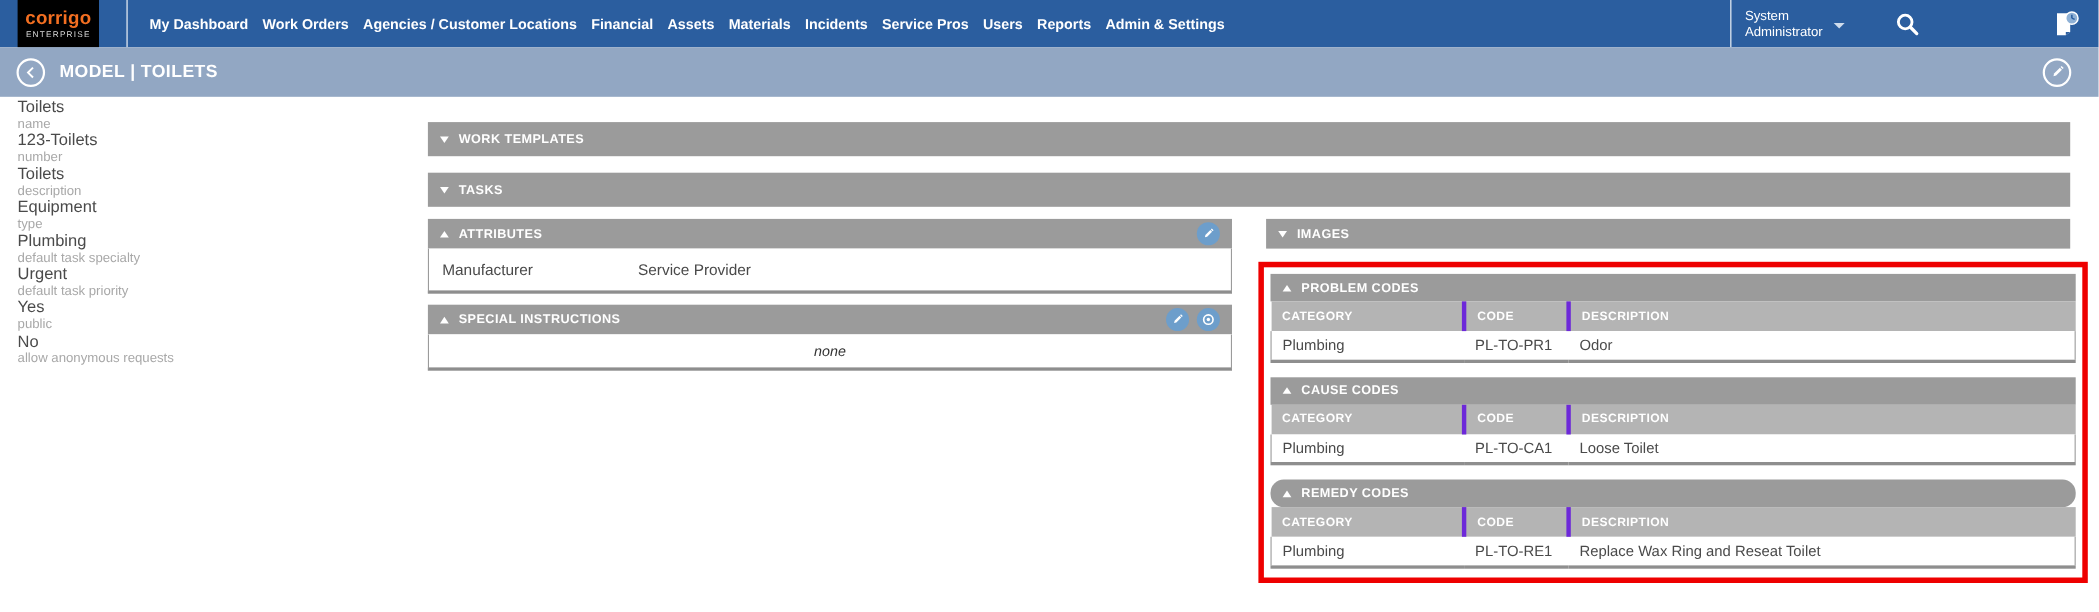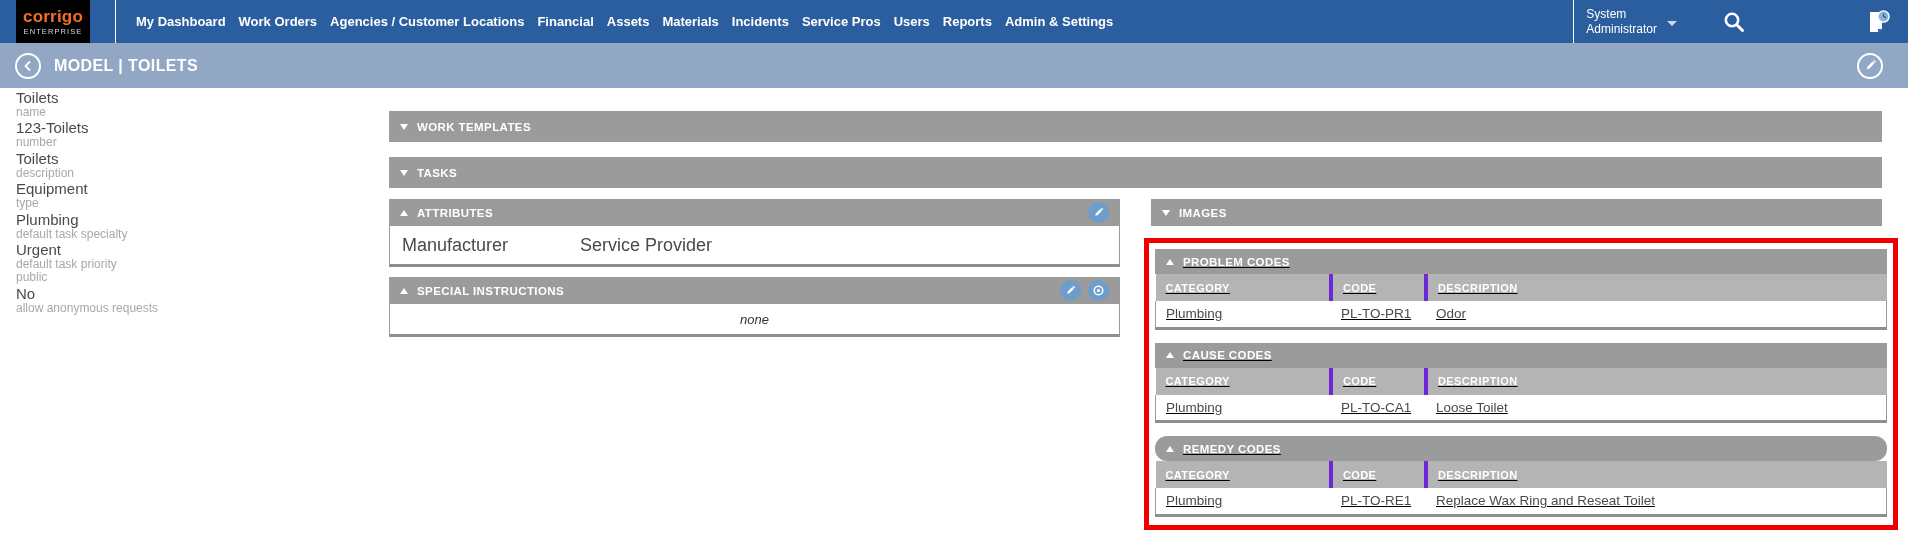--- a/index.html
+++ b/index.html
@@ -58,27 +58,27 @@
   .tri-up{border-left:4.5px solid transparent;border-right:4.5px solid transparent;border-bottom:6px solid #fff;}
   .bar-icons{margin-left:auto;display:flex;align-items:center;gap:7px;}
   .circle-icon{width:21px;height:21px;border-radius:50%;background:var(--icon-circle-blue);display:flex;align-items:center;justify-content:center;cursor:pointer;}
   .mb11{margin-bottom:11px;}
   .mb15{margin-bottom:15px;}
   .columns{display:flex;align-items:flex-start;gap:31px;}
   .col-left{width:731px;}
   .col-right{width:731px;}
 
   .panel-body{background:#fff;border:1px solid var(--border-gray);border-top:none;border-bottom:3px solid var(--dark-bottom);}
-  .attr-row{display:flex;align-items:center;height:38px;padding:0 12px;font-size:18px;color:var(--text-dark);}
+  .attr-row{display:flex;align-items:center;height:38px;padding:0 12px;font-size:14px;color:var(--text-dark);}
   .attr-name{width:178px;flex:0 0 auto;}
   .si-body{height:33px;display:flex;align-items:center;justify-content:center;font-size:13px;color:#333;font-style:italic;}
 
   
   .red-wrap{position:relative;margin-left:-7px;margin-right:-16px;border:5px solid var(--annotation-red);padding:6px 6px 8px 6px;margin-top:12px;}
-  .code-panel{margin-bottom:13px;text-decoration:underline;}
+  .code-panel{margin-bottom:13px;}
   .code-panel:last-child{margin-bottom:0;}
   .code-table{width:100%;border-collapse:collapse;table-layout:fixed;}
   .code-table thead th{background:var(--table-header-gray);color:#fff;font-weight:bold;font-size:11px;letter-spacing:.4px;text-align:left;height:27px;padding:0 10px;}
   .code-table thead th + th{border-left:4px solid #6d28d9;}
   .code-table tbody td{background:#fff;font-size:13.5px;color:var(--text-dark);height:27px;padding:0 10px;border-bottom:3px solid var(--dark-bottom);}
   .code-table tbody tr{border-left:1px solid var(--border-gray);border-right:1px solid var(--border-gray);}
   .col-category{width:24%;}
   .col-code{width:13%;}
   .col-desc{width:63%;}
 </style>
@@ -169,20 +169,21 @@
     </div>
       <div class="field">
       <div class="field-value">Plumbing</div>
       <div class="field-label">default task specialty</div>
     </div>
       <div class="field">
       <div class="field-value">Urgent</div>
       <div class="field-label">default task priority</div>
     </div>
       <div class="field">
+      <div class="field-value">Yes</div>
       <div class="field-label">public</div>
     </div>
       <div class="field">
       <div class="field-value">No</div>
       <div class="field-label">allow anonymous requests</div>
     </div>
     </div>
 
   <div class="main">
 

